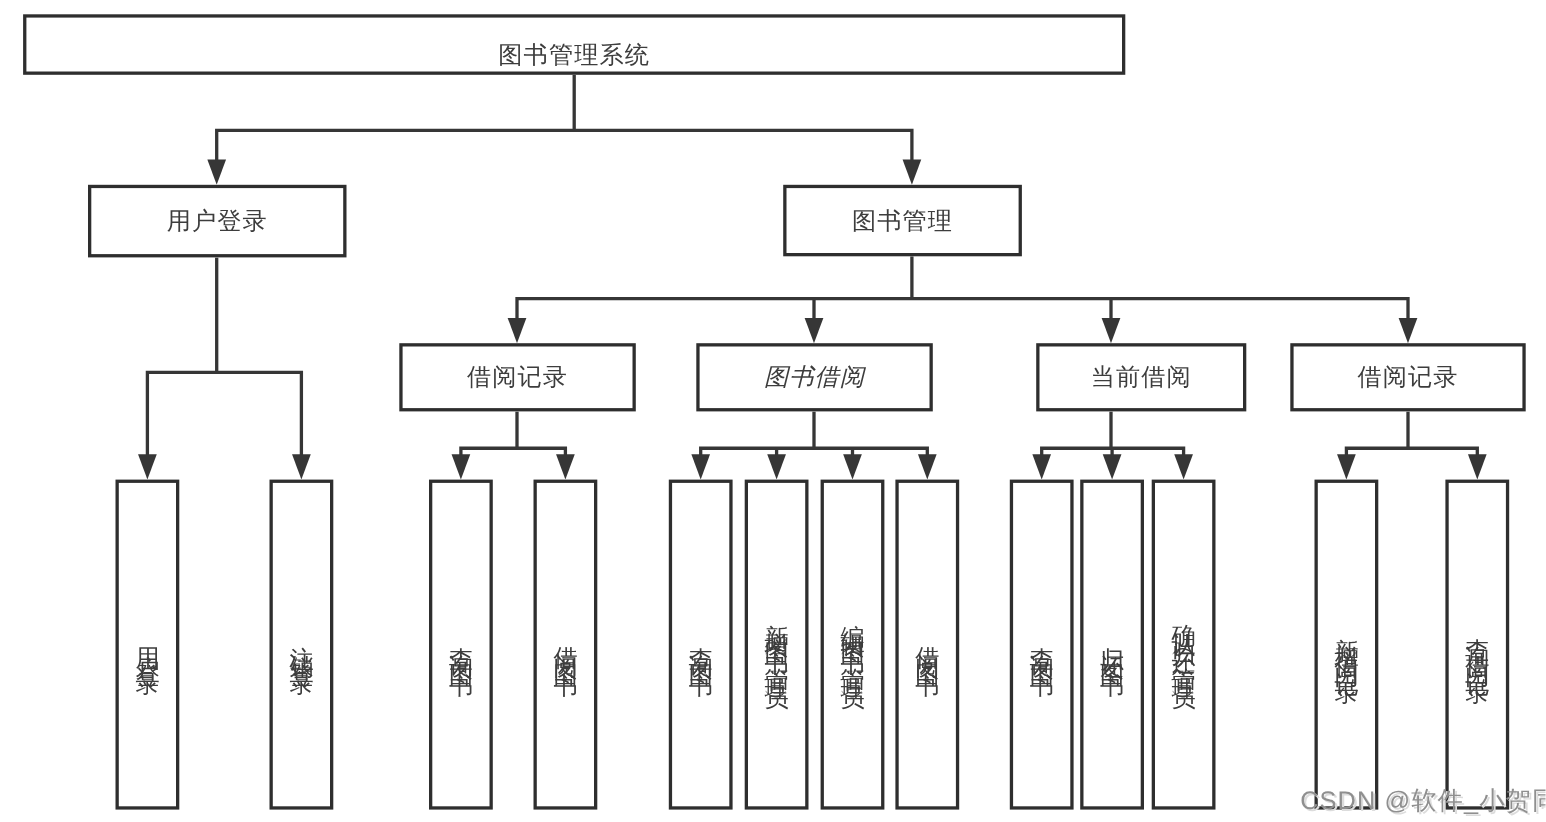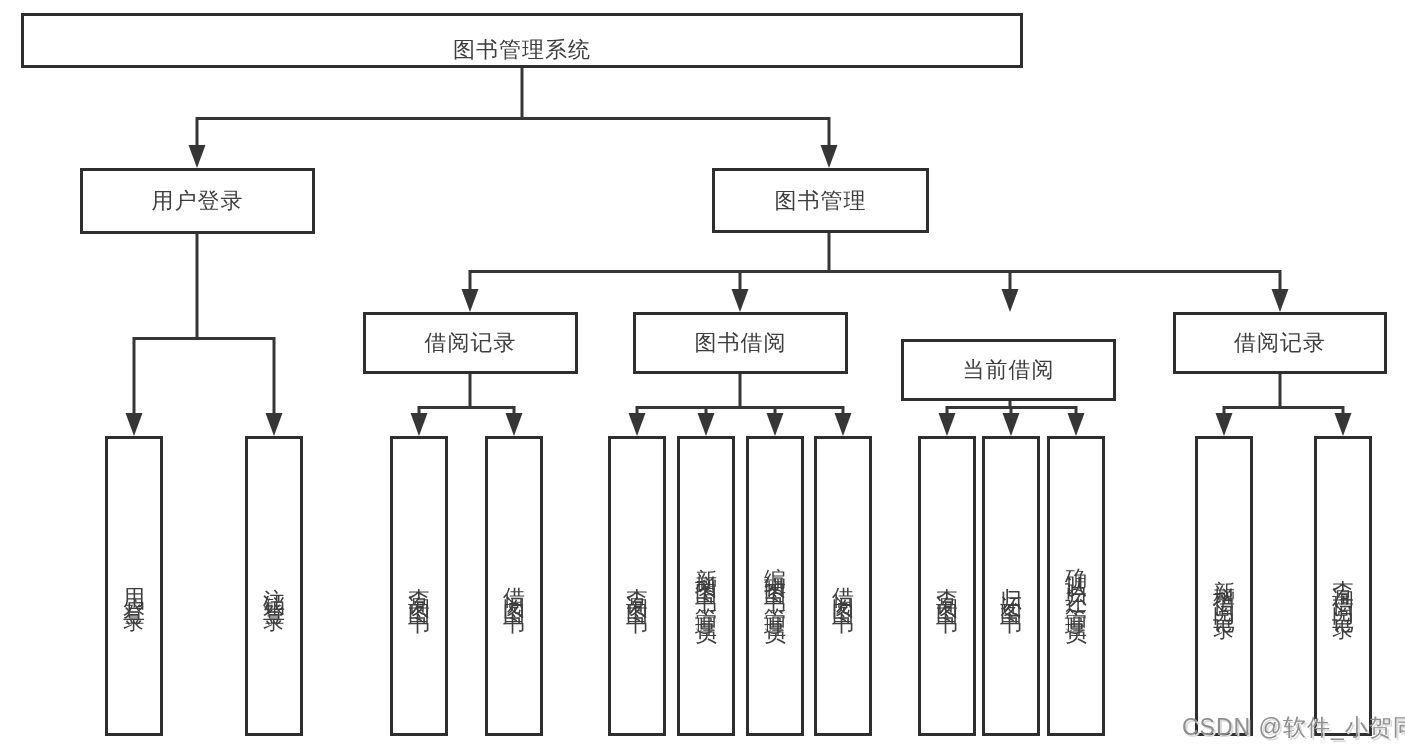--- a/index.html
+++ b/index.html
@@ -39,22 +39,22 @@
     line-height: 1.1;
     color: #3d3d3d;
     white-space: nowrap;
   }
   
   .b-root   { left: 21px;   top: 13px;  width: 1002px; height: 55px; align-items: flex-end; }
   .b-login  { left: 80px;   top: 168px; width: 235px;  height: 66px; }
   .b-mgmt   { left: 712px;  top: 168px; width: 217px;  height: 65px; }
   .b-l2     { top: 312px;   height: 62px; }
   .b-newrec { left: 363px;  width: 215px; }
-  .b-borrow { left: 633px;  width: 215px; }
-  .b-curr   { left: 901px;  width: 215px; margin-top: 27px; }
+  .b-borrow { left: 633px;  width: 215px; font-style: italic; }
+  .b-curr   { left: 942px;  width: 191px; }
   .b-recs   { left: 1173px; width: 214px; }
   .leaf     { top: 436px;   height: 300px; width: 58px; }
   .lf-a1 { left: 105px; }  .lf-a2 { left: 245px; }
   .lf-b1 { left: 390px; }  .lf-b2 { left: 485px; }
   .lf-c1 { left: 608px; }  .lf-c2 { left: 677px; }
   .lf-c3 { left: 746px; }  .lf-c4 { left: 814px; }
   .lf-d1 { left: 918px; }  .lf-d2 { left: 982px; }  .lf-d3 { left: 1047px; }
   .lf-e1 { left: 1195px; } .lf-e2 { left: 1314px; }
   #watermark {
     position: absolute;

